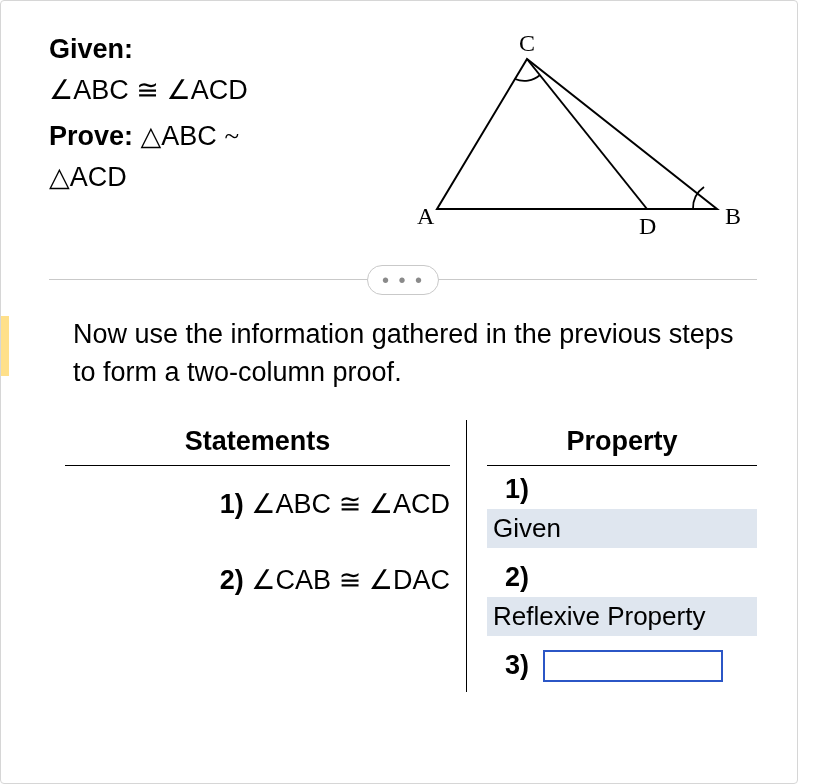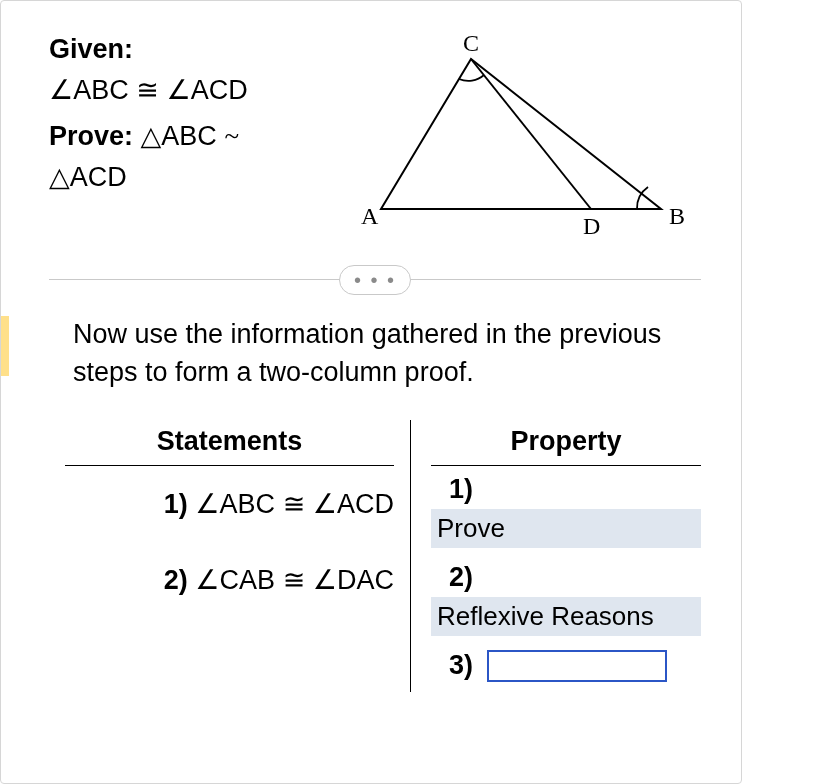--- a/index.html
+++ b/index.html
@@ -8,21 +8,21 @@
     padding: 0;
     font-family: Arial, Helvetica, sans-serif;
     background: #fff;
     width: 826px;
     height: 784px;
     overflow: hidden;
   }
   .frame {
     border: 1px solid #d6d6d6;
     border-radius: 4px;
-    width: 742px;
+    width: 798px;
     height: 784px;
     padding: 28px 40px 28px 48px;
     position: relative;
   }
   .yellow-tab {
     position: absolute;
     left: 0;
     top: 315px;
     width: 8px;
     height: 60px;
@@ -189,25 +189,25 @@
           <span class="sym-cong">≅</span>
           <span class="sym-angle">∠</span><span>DAC</span>
         </span>
       </div>
     </div>
 
     <div class="col-right">
       <div class="header-cell">Property</div>
       <div class="reason-block">
         <div class="reason-num">1)</div>
-        <div class="reason-val">Prove</div>
+        <div class="reason-val">Given</div>
       </div>
       <div class="reason-block">
         <div class="reason-num">2)</div>
-        <div class="reason-val">Reflexive Reasons</div>
+        <div class="reason-val">Reflexive Property</div>
       </div>
       <div class="reason-block">
         <div class="reason-num">
           <span>3)</span>
           <span class="reason-input" value=""></span>
         </div>
       </div>
     </div>
   </div>
 </div>

